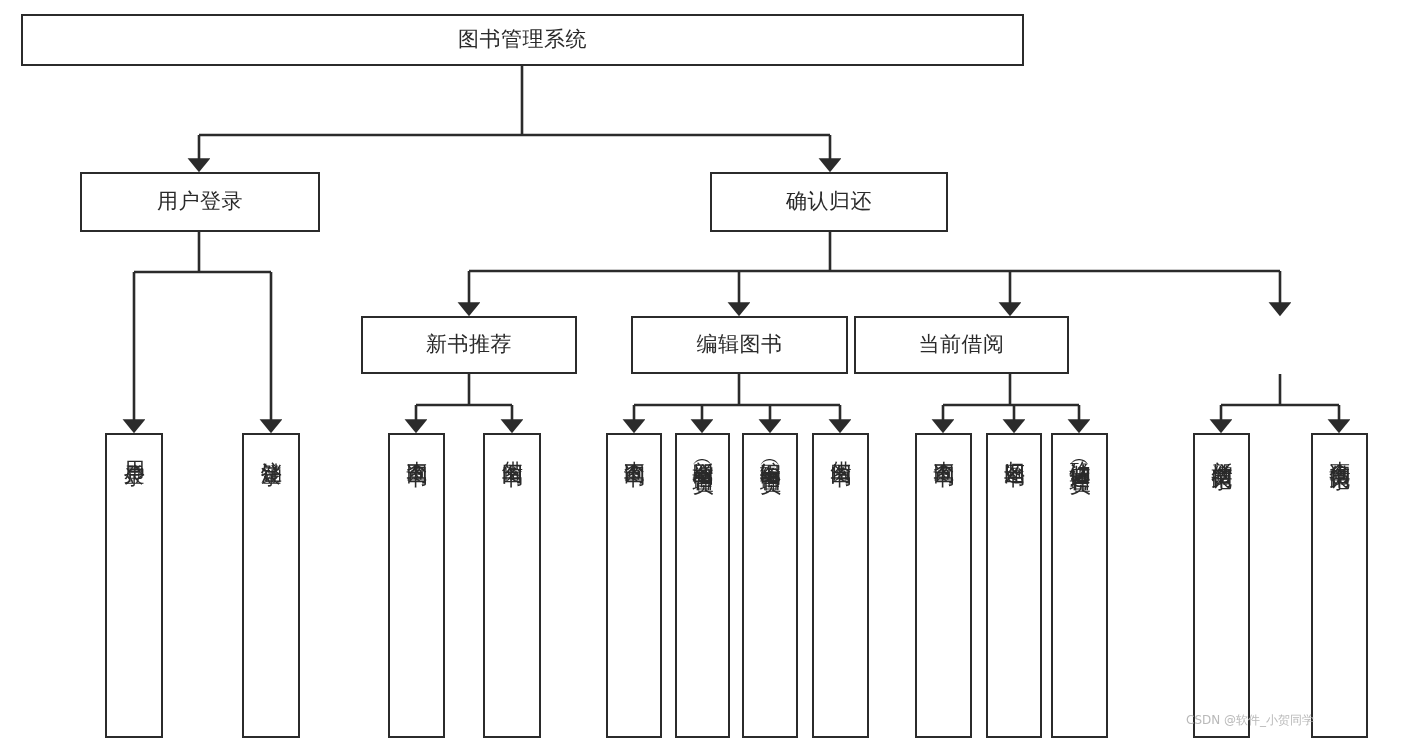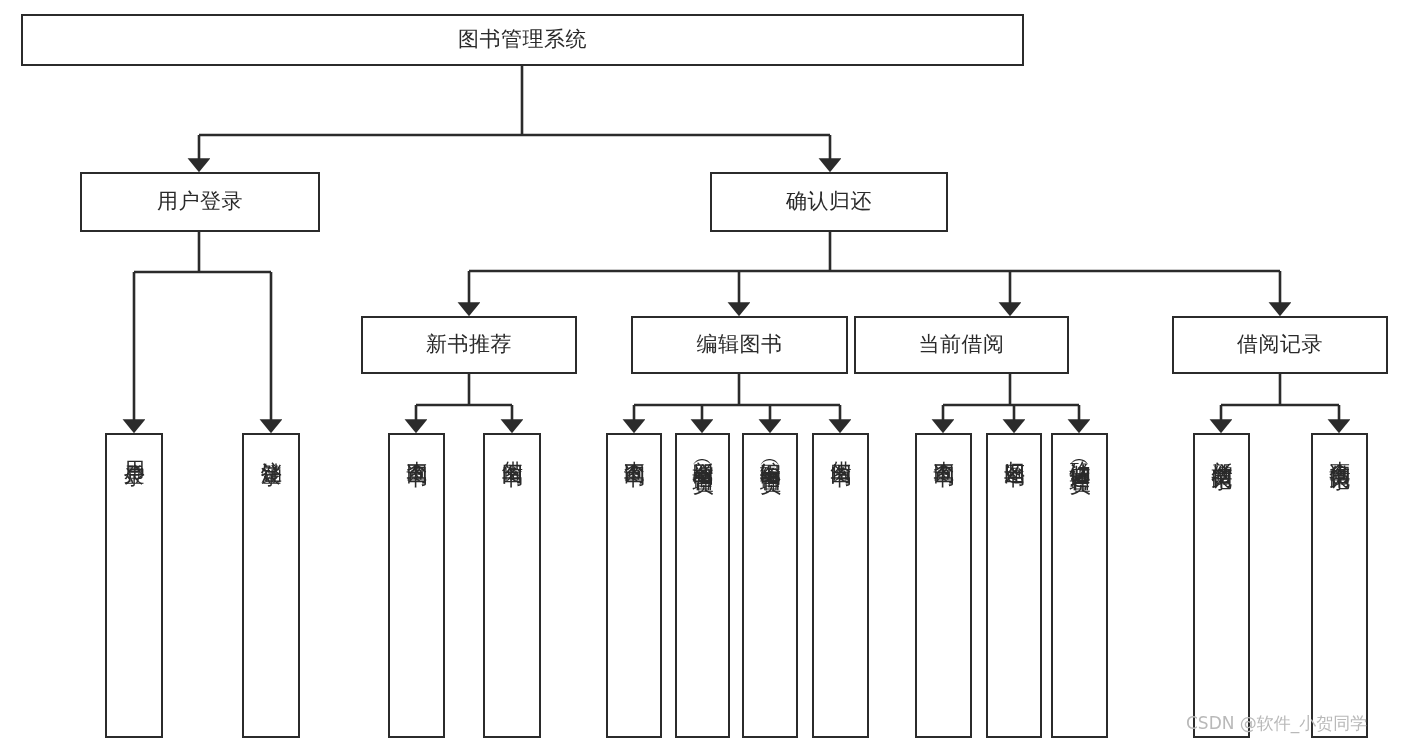--- a/index.html
+++ b/index.html
@@ -61,21 +61,21 @@
     line-height: 1.28;
     letter-spacing: 2px;
     white-space: nowrap;
   }
   .node.root {
     border-width: 2.5px;
   }
   #watermark {
     position: absolute;
     color: #b9b9b9;
-    font-size: 17px;
+    font-size: 12px;
     white-space: nowrap;
     z-index: 5;
     left: 1186px;
     top: 712px;
   }
 </style>
 </head>
 <body>
 
 <div id="diagram-root" style="background: rgb(255, 255, 255);">
@@ -145,23 +145,20 @@
 
   <div class="node horizontal" style="left: 361px; top: 316px; width: 216px; height: 58px; border-color: rgb(43, 43, 43); background: rgb(255, 255, 255);">
     <span class="node-label" style="color: rgb(42, 42, 42);">新书推荐</span>
   </div>
   <div class="node horizontal" style="left: 631px; top: 316px; width: 217px; height: 58px; border-color: rgb(43, 43, 43); background: rgb(255, 255, 255);">
     <span class="node-label" style="color: rgb(42, 42, 42);">编辑图书</span>
   </div>
   <div class="node horizontal" style="left: 854px; top: 316px; width: 215px; height: 58px; border-color: rgb(43, 43, 43); background: rgb(255, 255, 255);">
     <span class="node-label" style="color: rgb(42, 42, 42);">当前借阅</span>
   </div>
-  <div class="node horizontal" style="left: 1172px; top: 316px; width: 216px; height: 58px; border-color: rgb(43, 43, 43); background: rgb(255, 255, 255);">
-    <span class="node-label" style="color: rgb(42, 42, 42);">借阅记录</span>
-  </div>
 
   <div class="node vertical" style="left: 105px; top: 433px; width: 58px; height: 305px; border-color: rgb(43, 43, 43); background: rgb(255, 255, 255);">
     <span class="node-label" style="color: rgb(42, 42, 42);">用户登录</span>
   </div>
   <div class="node vertical" style="left: 242px; top: 433px; width: 58px; height: 305px; border-color: rgb(43, 43, 43); background: rgb(255, 255, 255);">
     <span class="node-label" style="color: rgb(42, 42, 42);">注销登录</span>
   </div>
   <div class="node vertical" style="left: 388px; top: 433px; width: 57px; height: 305px; border-color: rgb(43, 43, 43); background: rgb(255, 255, 255);">
     <span class="node-label" style="color: rgb(42, 42, 42);">查询图书</span>
   </div>

